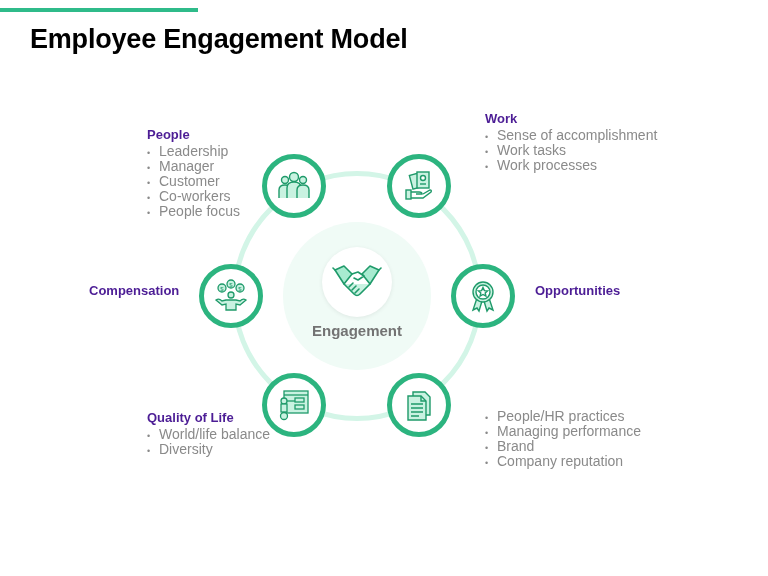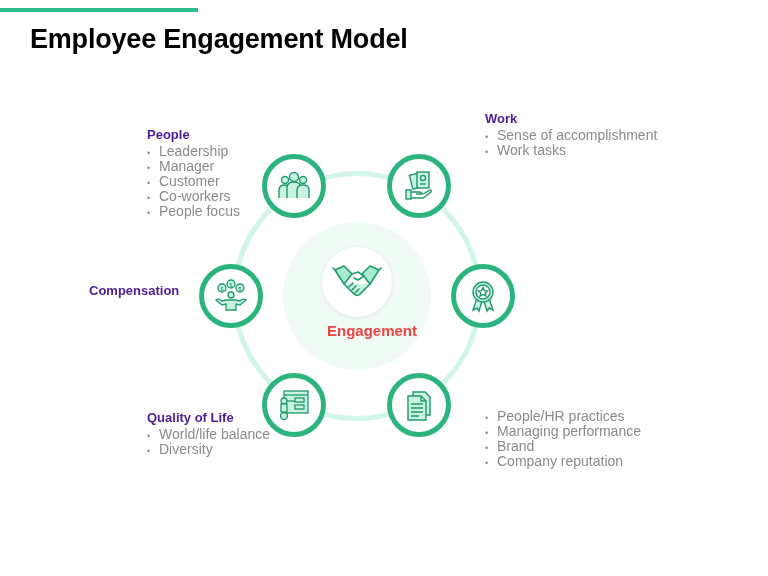--- a/index.html
+++ b/index.html
@@ -3,21 +3,21 @@
 <meta charset="utf-8">
 <style>
   * { box-sizing: border-box; margin: 0; padding: 0; }
   html, body { width: 768px; height: 576px; background: #ffffff; overflow: hidden; }
   body { position: relative; font-family: "Liberation Sans", sans-serif; }
   .accent-bar { position: absolute; left: 0; top: 8px; width: 198px; height: 4px; background: #2fbb8a; }
   .title { position: absolute; left: 30px; top: 24px; font-size: 27px; font-weight: bold; color: #000000; letter-spacing: -0.2px; }
   .ring { position: absolute; left: 232px; top: 171px; width: 250px; height: 250px; border-radius: 50%; border: 5px solid #d3f5e7; }
   .halo { position: absolute; left: 283px; top: 222px; width: 148px; height: 148px; border-radius: 50%; background: #f0fbf6; }
   .center-circle { position: absolute; left: 322px; top: 247px; width: 70px; height: 70px; border-radius: 50%; background: #ffffff; box-shadow: 0 1px 4px rgba(0,0,0,0.08); display: flex; align-items: center; justify-content: center; }
-  .center-label { position: absolute; left: 297px; top: 322px; width: 120px; text-align: right; font-size: 15px; font-weight: bold; color: #ef4444; }
+  .center-label { position: absolute; left: 297px; top: 322px; width: 120px; text-align: center; font-size: 15px; font-weight: bold; color: #737373; }
   .node { position: absolute; width: 64px; height: 64px; border-radius: 50%; border: 5px solid #2cb47f; background: #ffffff; display: flex; align-items: center; justify-content: center; }
   .node svg { width: 36px; height: 36px; }
   .block { position: absolute; }
   .block h3 { font-size: 13px; font-weight: bold; color: #4c1d95; margin-bottom: 3px; }
   .block ul { list-style: none; }
   .block li { font-size: 14px; color: #8a8a8a; line-height: 13px; }
   .block li::before { content: "•"; display: inline-block; width: 12px; color: #8a8a8a; font-size: 9px; }
 </style>
 </head>
 <body>
@@ -116,28 +116,30 @@
     <li>Co-workers</li>
     <li>People focus</li>
   </ul>
 </div>
 
 <div class="block" style="left:485px; top:111px;">
   <h3>Work</h3>
   <ul>
     <li>Sense of accomplishment</li>
     <li>Work tasks</li>
+    <li>Work processes</li>
   </ul>
 </div>
 
 <div class="block" style="left:89px; top:283px;">
   <h3>Compensation</h3>
 </div>
 
 <div class="block" style="left:535px; top:283px;">
+  <h3>Opportunities</h3>
 </div>
 
 <div class="block" style="left:147px; top:410px;">
   <h3>Quality of Life</h3>
   <ul>
     <li>World/life balance</li>
     <li>Diversity</li>
   </ul>
 </div>
 

